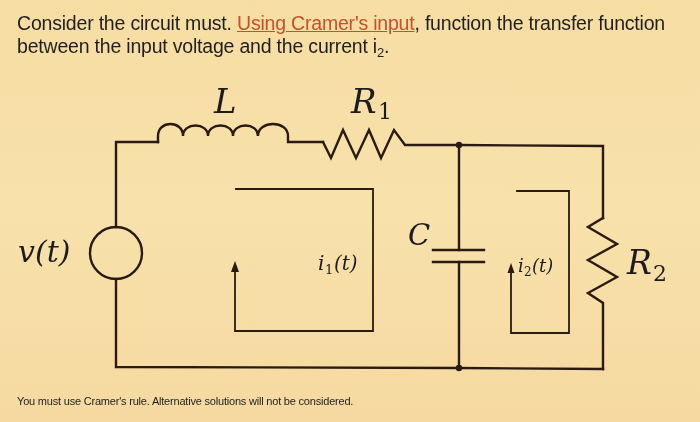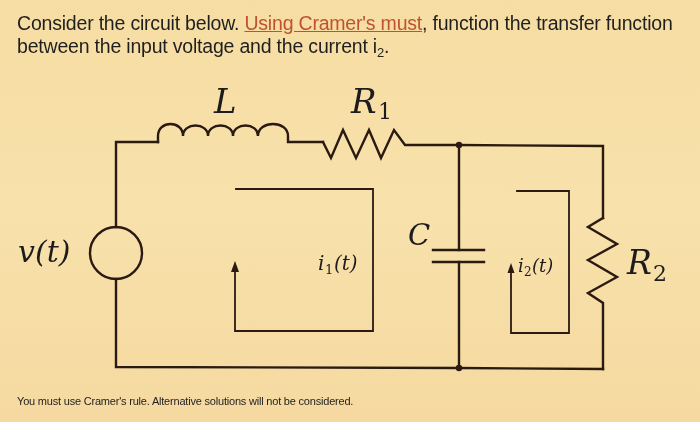--- a/index.html
+++ b/index.html
@@ -22,21 +22,21 @@
     position: absolute; left: 17px; top: 395px;
     font-size: 11px; color: #1f1f1f; letter-spacing: -0.2px;
   }
   svg.circuit { position: absolute; left: 0; top: 0; }
   .mathlbl { font-family: "DejaVu Serif", "Liberation Serif", serif; font-style: italic; fill: #1c1c1c; }
   .mathsub { font-family: "DejaVu Serif", "Liberation Serif", serif; font-style: normal; fill: #1c1c1c; }
 </style>
 </head>
 <body>
 
-<div class="question"><span>Consider the circuit below. </span><span class="link">Using Cramer's must</span><span>, function the transfer function between the input voltage and the current i</span><sub>2</sub><span>.</span></div>
+<div class="question"><span>Consider the circuit must. </span><span class="link">Using Cramer's input</span><span>, function the transfer function between the input voltage and the current i</span><sub>2</sub><span>.</span></div>
 
 <svg class="circuit" width="700" height="422" viewBox="0 0 700 422">
   <g stroke="#2a1a12" stroke-width="2.4" fill="none" stroke-linejoin="miter" stroke-linecap="square">
 
     <path d="M116 227 L116 142 L158 142"></path>
 
     <path d="M158 142 L158 136
       C158 120, 183 120, 183 136
       C183 122, 208 122, 208 136
       C208 122, 233 122, 233 136

